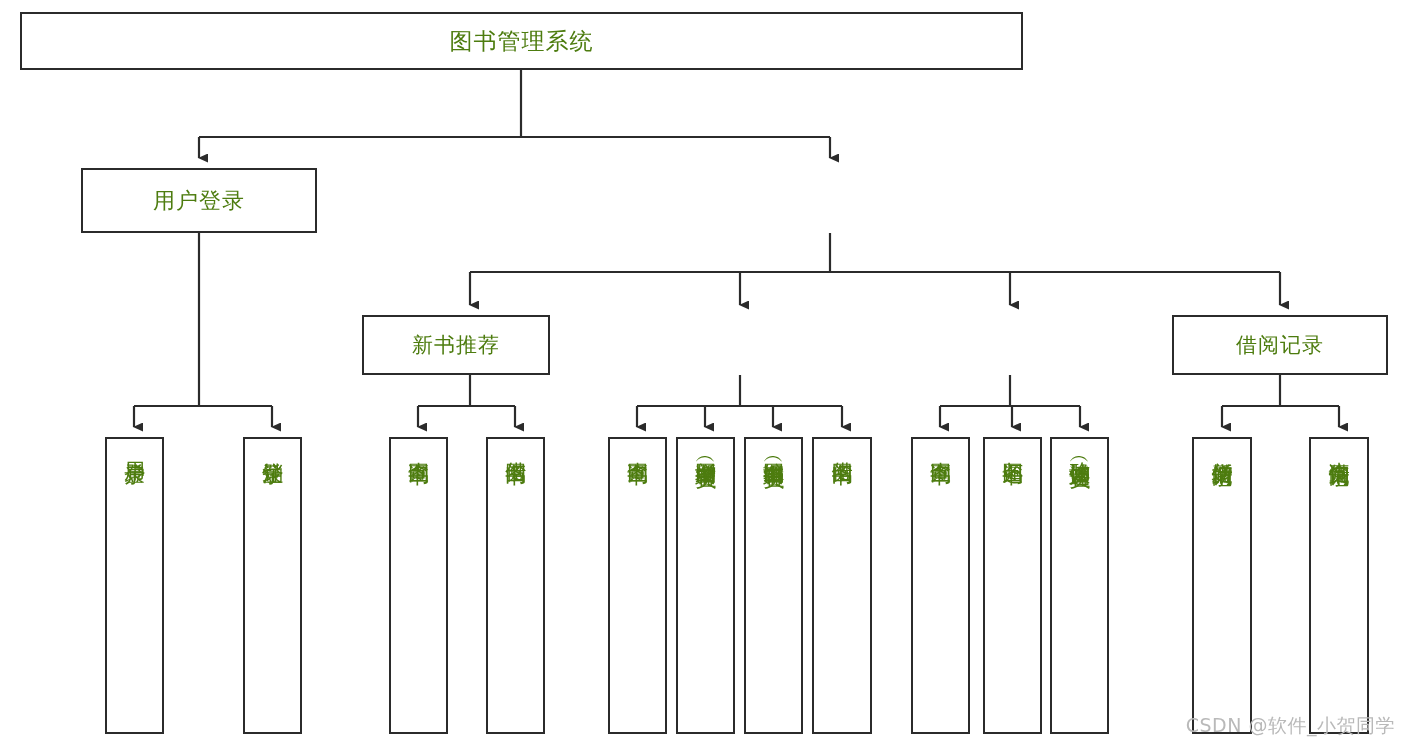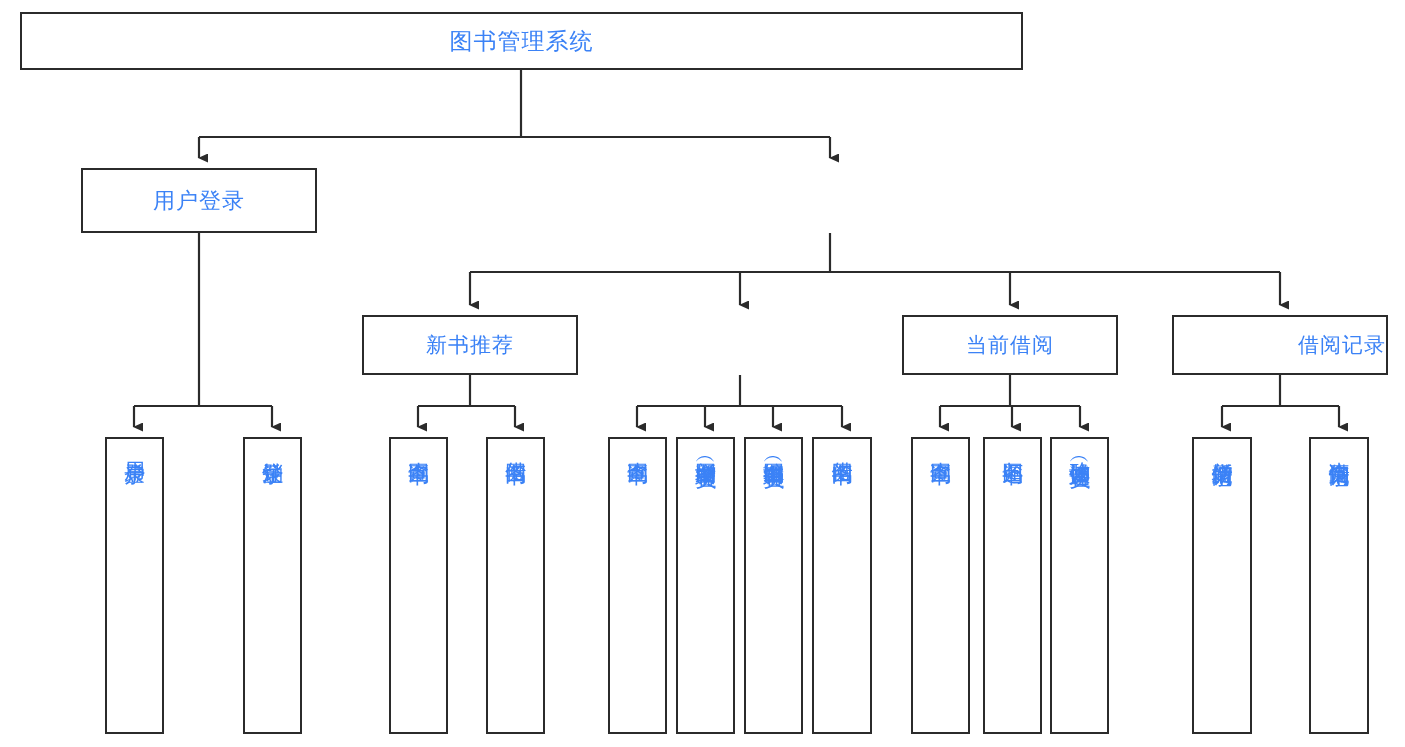--- a/index.html
+++ b/index.html
@@ -26,21 +26,21 @@
     pointer-events: none;
   }
   .node {
     position: absolute;
     box-sizing: border-box;
     background: #ffffff;
     border: 2px solid #2b2b2b;
     display: flex;
     align-items: center;
     justify-content: center;
-    color: #3b82f6;
+    color: #4d7c0f;
     z-index: 2;
   }
   .node.root {
     font-size: 23px;
   }
   .node.lvl2 {
     font-size: 22px;
   }
   .node.lvl3 {
     font-size: 21px;
@@ -129,27 +129,24 @@
   </svg>
 
   <div class="node root" style="left: 20px; top: 12px; width: 1003px; height: 58px;">
     <span class="htext">图书管理系统</span>
   </div>
 
   <div class="node lvl2" style="left: 81px; top: 168px; width: 236px; height: 65px;">
     <span class="htext">用户登录</span>
   </div>
 
-  <div class="node lvl3" style="left: 362px; top: 315px; width: 216px; height: 60px;">
+  <div class="node lvl3" style="left: 362px; top: 315px; width: 188px; height: 60px;">
     <span class="htext">新书推荐</span>
   </div>
-  <div class="node lvl3" style="left: 902px; top: 315px; width: 216px; height: 60px;">
-    <span class="htext">当前借阅</span>
-  </div>
-  <div class="node lvl3" style="left: 1172px; top: 315px; width: 216px; height: 60px; justify-content: flex-end;">
+  <div class="node lvl3" style="left: 1172px; top: 315px; width: 216px; height: 60px;">
     <span class="htext">借阅记录</span>
   </div>
 
   <div class="node leaf" style="left: 105px; top: 437px; width: 59px; height: 297px;">
     <span class="vtext">用户登录</span>
   </div>
   <div class="node leaf" style="left: 243px; top: 437px; width: 59px; height: 297px;">
     <span class="vtext">注销登录</span>
   </div>
   <div class="node leaf" style="left: 389px; top: 437px; width: 59px; height: 297px;">
@@ -179,14 +176,15 @@
   <div class="node leaf" style="left: 1050px; top: 437px; width: 59px; height: 297px;">
     <span class="vtext">确认归还（管理员）</span>
   </div>
   <div class="node leaf" style="left: 1192px; top: 437px; width: 60px; height: 297px;">
     <span class="vtext">新增借阅记录</span>
   </div>
   <div class="node leaf" style="left: 1309px; top: 437px; width: 60px; height: 297px;">
     <span class="vtext">查询借阅记录</span>
   </div>
 
+  <div id="watermark">CSDN @软件_小贺同学</div>
 
 </div>
 
 </body></html>

